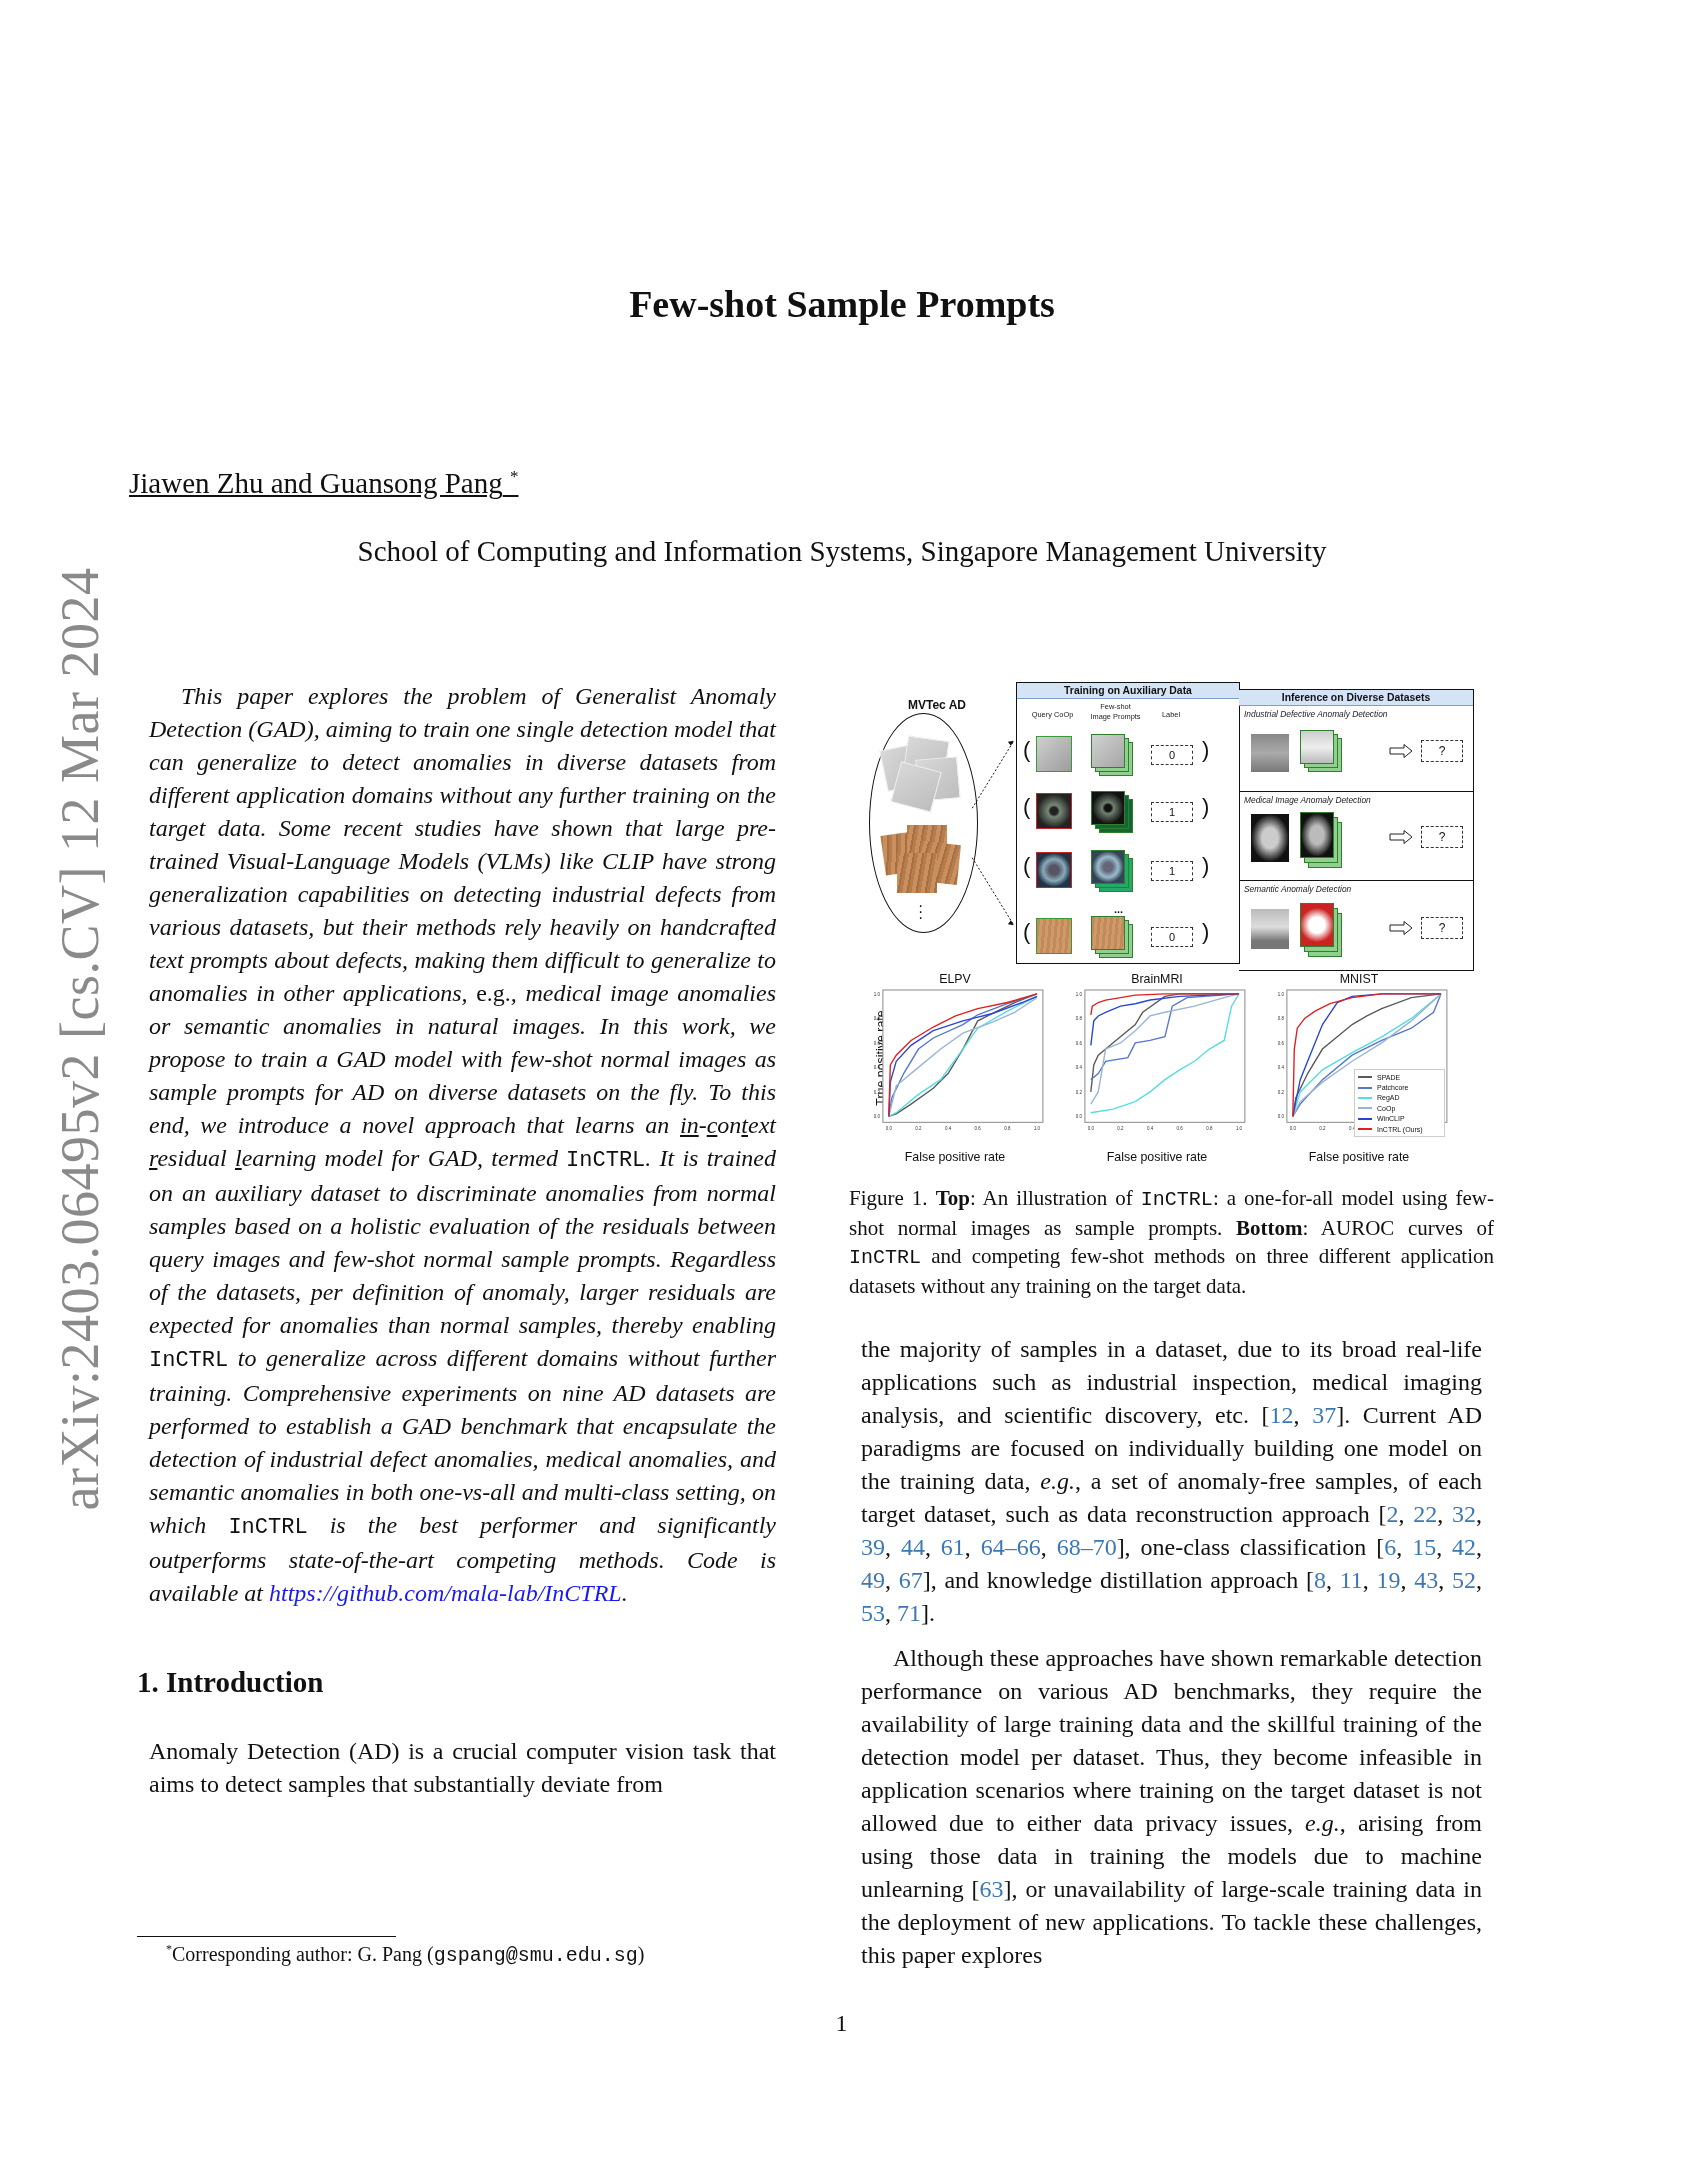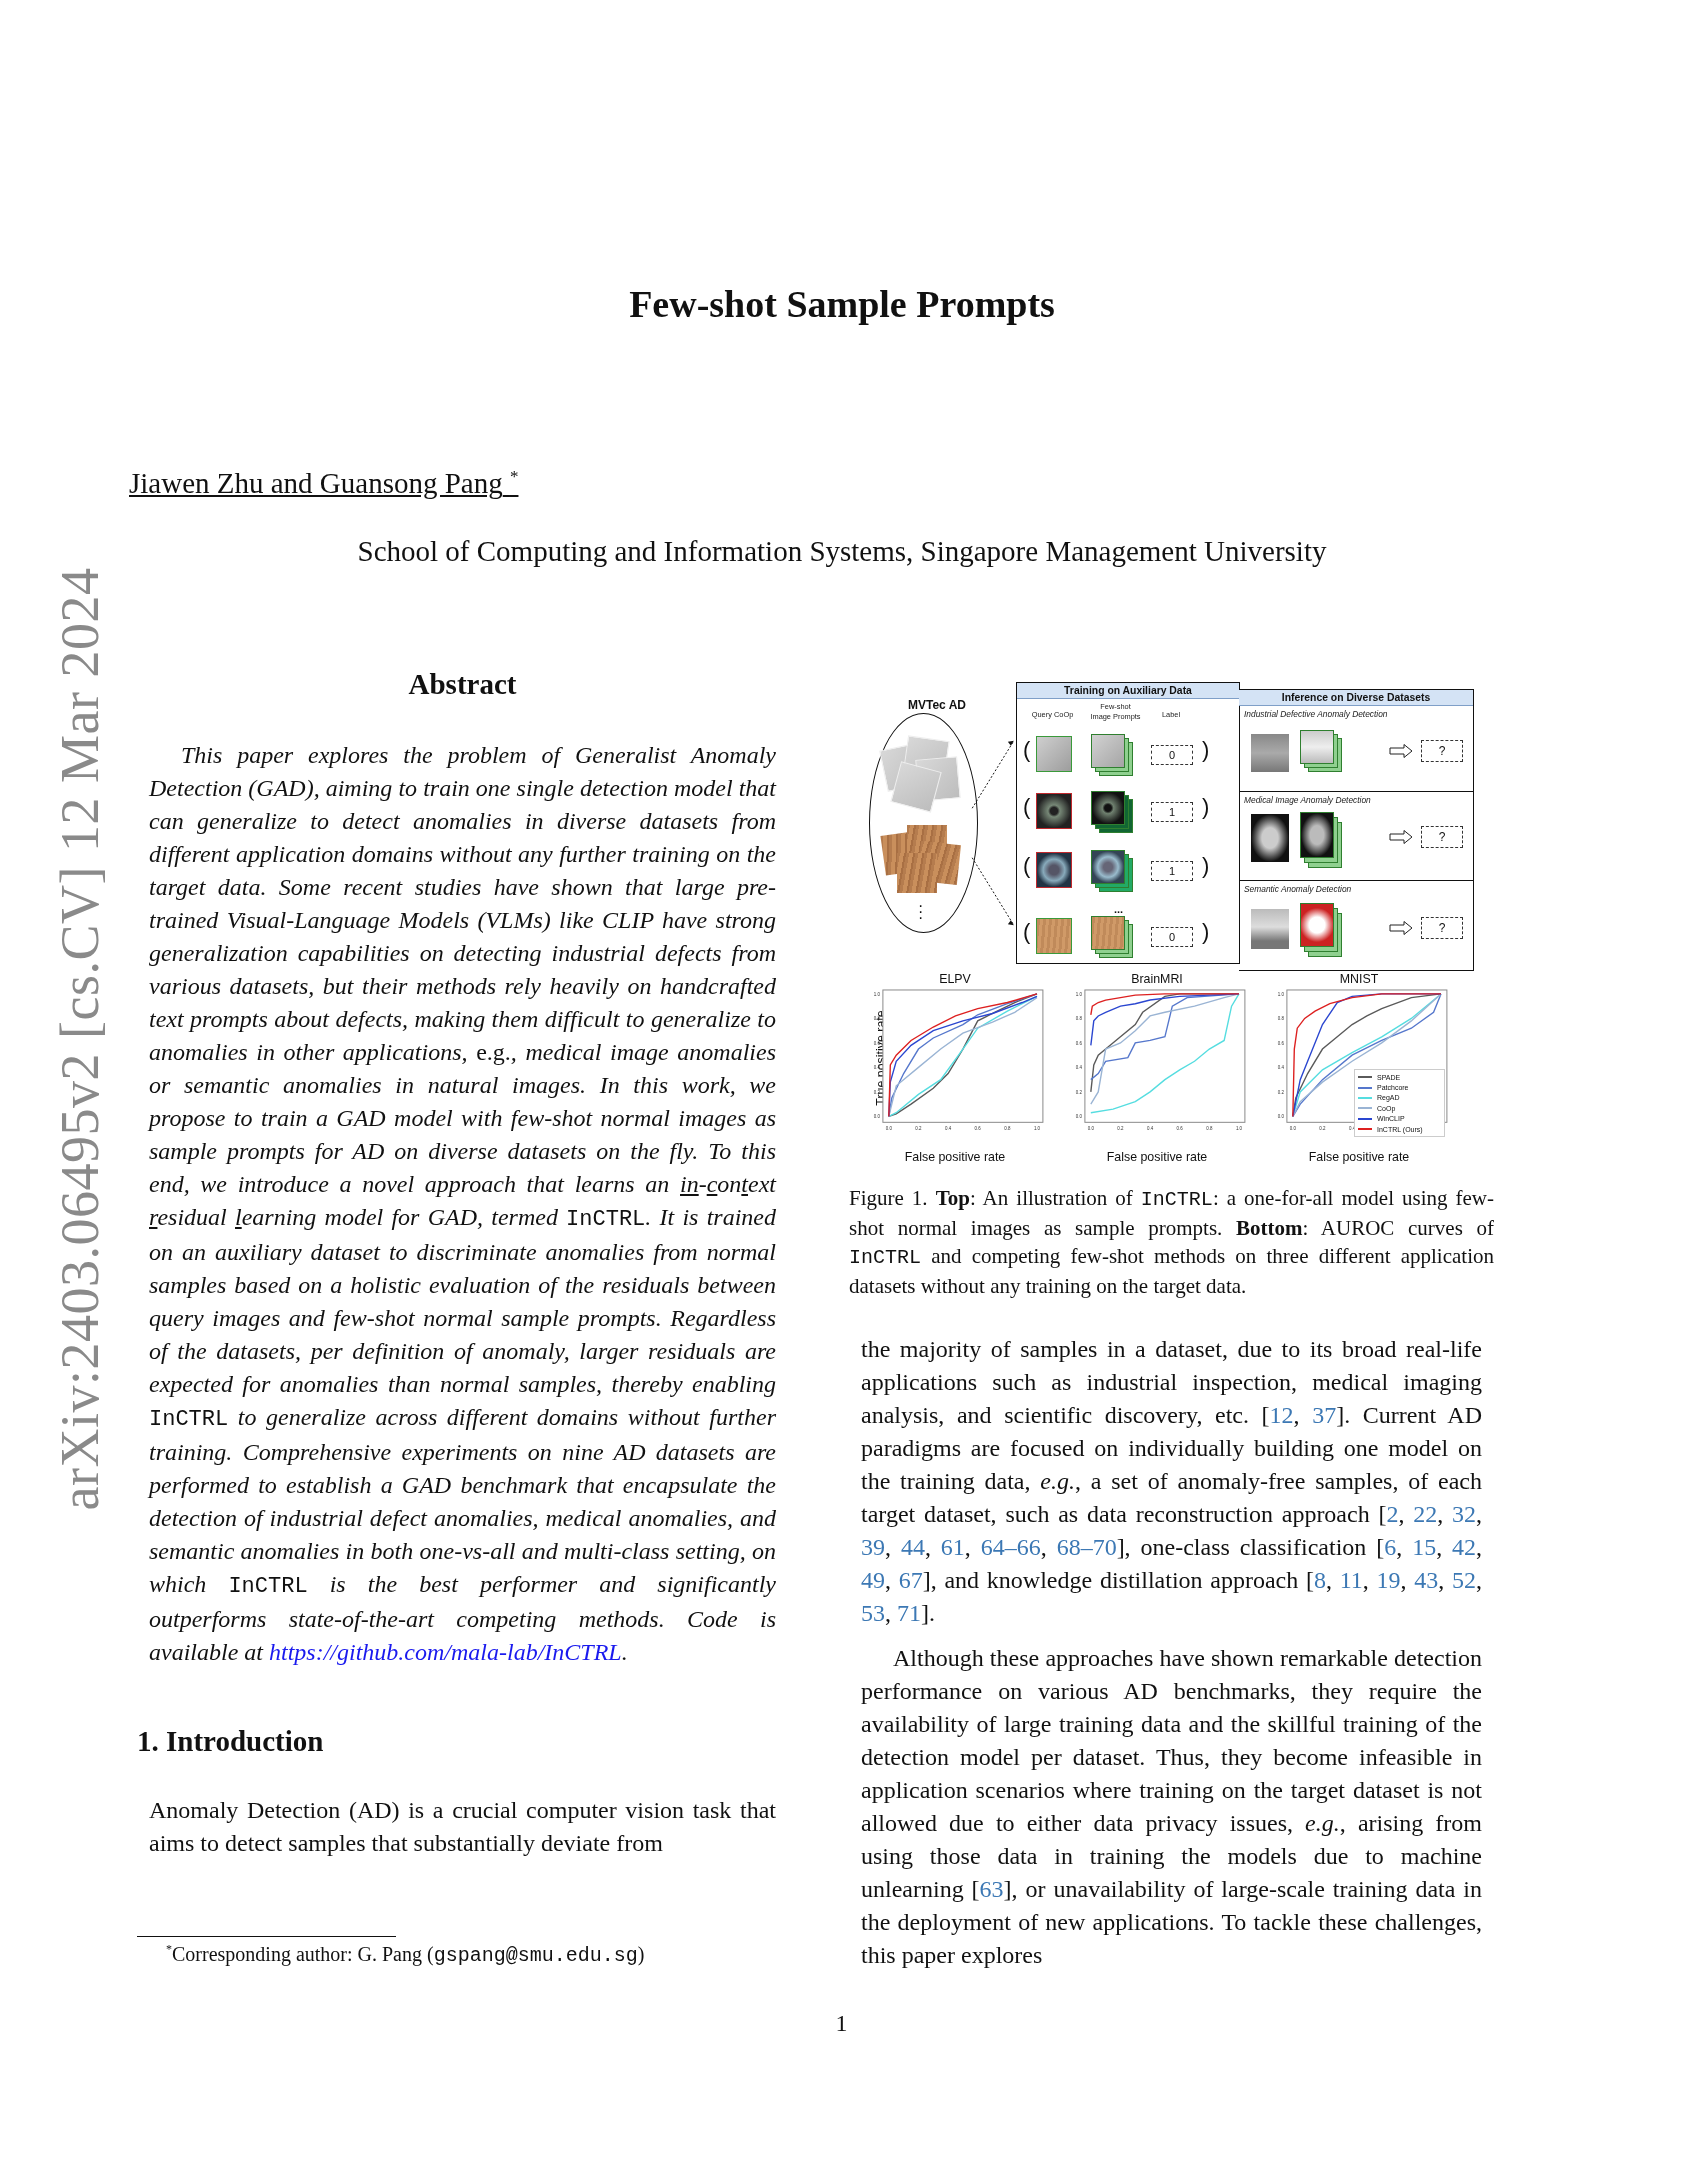--- a/index.html
+++ b/index.html
@@ -93,21 +93,20 @@
 <div class="title">
   <div>Few-shot Sample Prompts</div>
 </div>
 <div class="authors">
   <span>Jiawen Zhu and Guansong Pang</span>
   <sup>*</sup>
 </div>
 <div class="affil">School of Computing and Information Systems, Singapore Management University</div>
 
 <div class="col-left">
-  <div class="abstract-head">Abstract</div>
   <p class="para italic indent"><span>This paper explores the problem of Generalist Anomaly Detection (GAD), aiming to train one single detection model that can generalize to detect anomalies in diverse datasets from different application domains without any further training on the target data. Some recent studies have shown that large pre-trained Visual-Language Models (VLMs) like CLIP have strong generalization capabilities on detecting industrial defects from various datasets, but their methods rely heavily on handcrafted text prompts about defects, making them difficult to generalize to anomalies in other applications, </span><span style="font-style:normal">e.g.</span><span>, medical image anomalies or semantic anomalies in natural images. In this work, we propose to train a GAD model with few-shot normal images as sample prompts for AD on diverse datasets on the fly. To this end, we introduce a novel approach that learns an </span><span class="u">in</span><span>-</span><span class="u">c</span><span>on</span><span class="u">t</span><span>ext </span><span class="u">r</span><span>esidual </span><span class="u">l</span><span>earning model for GAD, termed </span><span class="mono">InCTRL</span><span>. It is trained on an auxiliary dataset to discriminate anomalies from normal samples based on a holistic evaluation of the residuals between query images and few-shot normal sample prompts. Regardless of the datasets, per definition of anomaly, larger residuals are expected for anomalies than normal samples, thereby enabling </span><span class="mono">InCTRL</span><span> to generalize across different domains without further training. Comprehensive experiments on nine AD datasets are performed to establish a GAD benchmark that encapsulate the detection of industrial defect anomalies, medical anomalies, and semantic anomalies in both one-vs-all and multi-class setting, on which </span><span class="mono">InCTRL</span><span> is the best performer and significantly outperforms state-of-the-art competing methods. Code is available at </span><span class="link">https://github.com/mala-lab/InCTRL</span><span>.</span></p>
 
   <div style="height:44px"></div>
   <div class="sec-head">1. Introduction</div>
   <div style="height:24px"></div>
   <p class="para">Anomaly Detection (AD) is a crucial computer vision task that aims to detect samples that substantially deviate from</p>
 </div>
 
 <div class="footnote-rule"></div>
 <div class="footnote">

